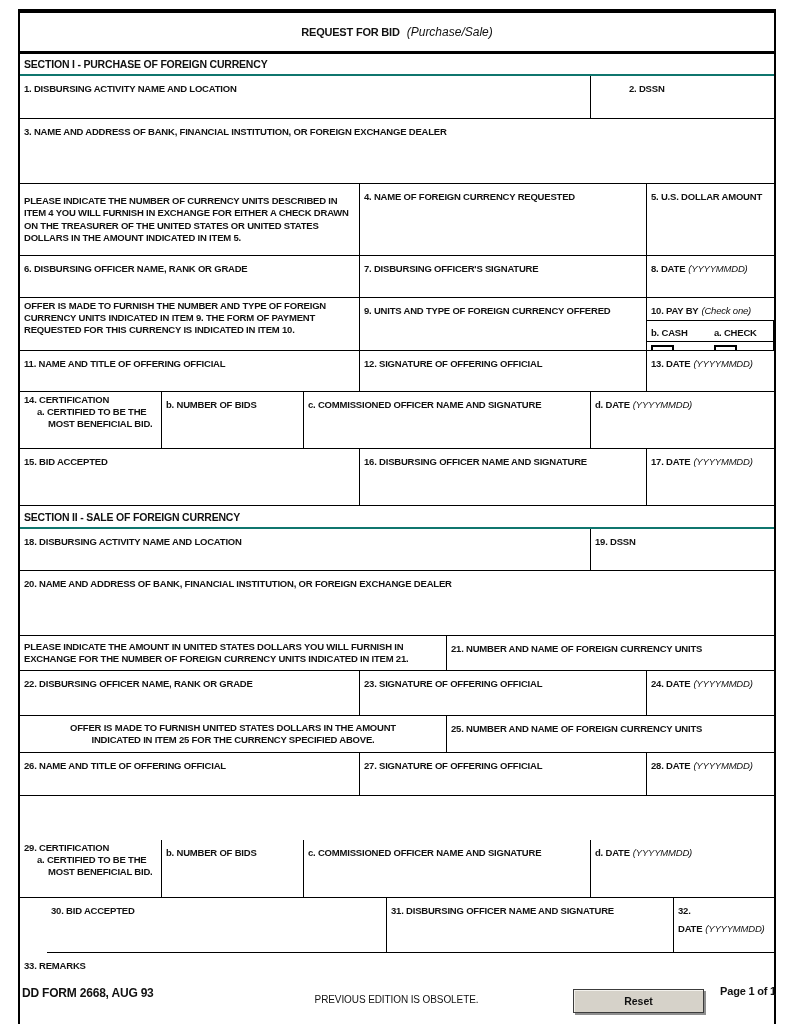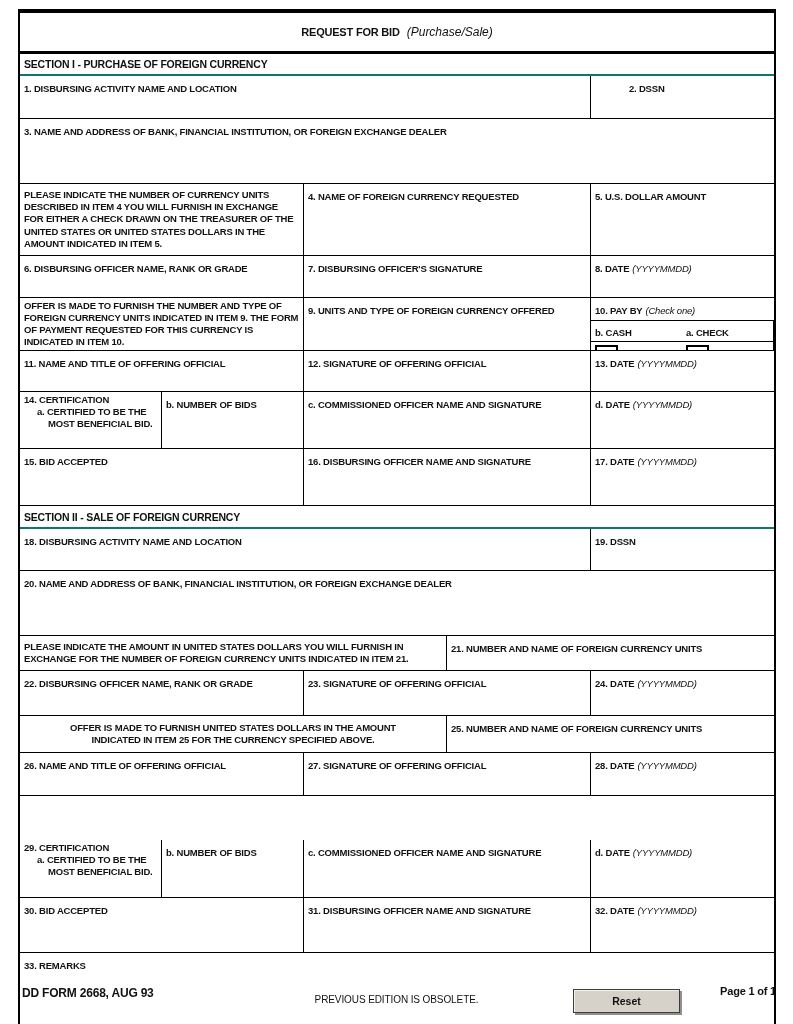--- a/index.html
+++ b/index.html
@@ -10,21 +10,21 @@
   .row{display:flex;box-sizing:border-box;border-bottom:1.5px solid #000;align-items:stretch;}
   .row.noborder{border-bottom:none;}
   .c{box-sizing:border-box;border-right:1.5px solid #000;padding:2px 4px;position:relative;overflow:hidden;}
   .c:last-child{border-right:none;}
   .lbl{font-weight:bold;font-size:9.5px;letter-spacing:-0.2px;line-height:1.25;display:inline;}
   .hint{font-style:italic;font-weight:normal;font-size:9.5px;letter-spacing:-0.2px;margin-left:3px;}
   .stmt{font-weight:bold;font-size:9.5px;letter-spacing:-0.2px;line-height:1.28;}
   .vcenter{display:flex;align-items:center;}
   .hcenter{justify-content:center;text-align:center;}
   
-  .w1{width:284px;flex:none;}
+  .w1{width:340px;flex:none;}
   .w2{width:287px;flex:none;}
   .w3{flex:1;}
   .wA{width:142px;flex:none;}
   .wHalf{width:571px;flex:none;}
   .wStmt{width:427px;flex:none;}
   
   .title-row{height:38px;border-bottom:3px solid #000;display:flex;align-items:center;justify-content:center;}
   .title-main{font-weight:bold;font-size:11px;letter-spacing:-0.2px;}
   .title-sub{font-style:italic;font-size:12px;margin-left:7px;}
   .sec-bar{height:20px;border-bottom:2px solid #0f766e;display:flex;align-items:center;padding:0 4px;
@@ -35,21 +35,21 @@
   .payby-head{padding:2px 4px;border-bottom:1.5px solid #000;}
   .payby-cols{display:flex;flex:1;}
   .payby-col{flex:1;display:flex;flex-direction:column;}
   .payby-col.first{border-right:1.5px solid #000;}
   .payby-label{padding:1px 4px;border-bottom:1.5px solid #000;}
   .payby-boxarea{flex:1;padding:2px 4px;}
   .checkbox{width:19px;height:20px;border:2px solid #000;background:#fff;margin-top:1px;}
   
   .footer-formnum{position:absolute;left:22px;top:986px;font-weight:bold;font-size:12px;letter-spacing:-0.2px;}
   .footer-obsolete{position:absolute;left:0;top:994px;width:793px;text-align:center;font-size:10px;letter-spacing:-0.1px;}
-  .reset-btn{position:absolute;left:573px;top:989px;width:107px;height:24px;box-sizing:border-box;
+  .reset-btn{position:absolute;left:573px;top:989px;width:131px;height:24px;box-sizing:border-box;
              background:#d6d2c9;border:1px solid #3c3c3c;box-shadow:2px 2px 0 #8f8f8f, inset 1px 1px 0 #f3f1ec;
              font-family:"Liberation Sans",sans-serif;font-weight:bold;font-size:10.5px;color:#111;cursor:pointer;}
   .footer-page{position:absolute;right:17px;top:985px;font-weight:bold;font-size:11px;letter-spacing:-0.2px;padding-left:35px;}
 </style>
 </head>
 <body>
 
 <div class="page">
   <div class="form">
 
@@ -239,21 +239,21 @@
         <span class="lbl">b. NUMBER OF BIDS</span>
       </div>
       <div class="c w2">
         <span class="lbl">c. COMMISSIONED OFFICER NAME AND SIGNATURE</span>
       </div>
       <div class="c w3">
         <span class="lbl">d. DATE</span><span class="hint">(YYYYMMDD)</span>
       </div>
     </div>
 
-    <div class="row" style="height:55px;">
+    <div class="row" style="height:55px;margin-left:27px;">
       <div class="c w1">
         <span class="lbl">30. BID ACCEPTED</span>
       </div>
       <div class="c w2">
         <span class="lbl">31. DISBURSING OFFICER NAME AND SIGNATURE</span>
       </div>
       <div class="c w3">
         <span class="lbl">32. DATE</span><span class="hint">(YYYYMMDD)</span>
       </div>
     </div>

